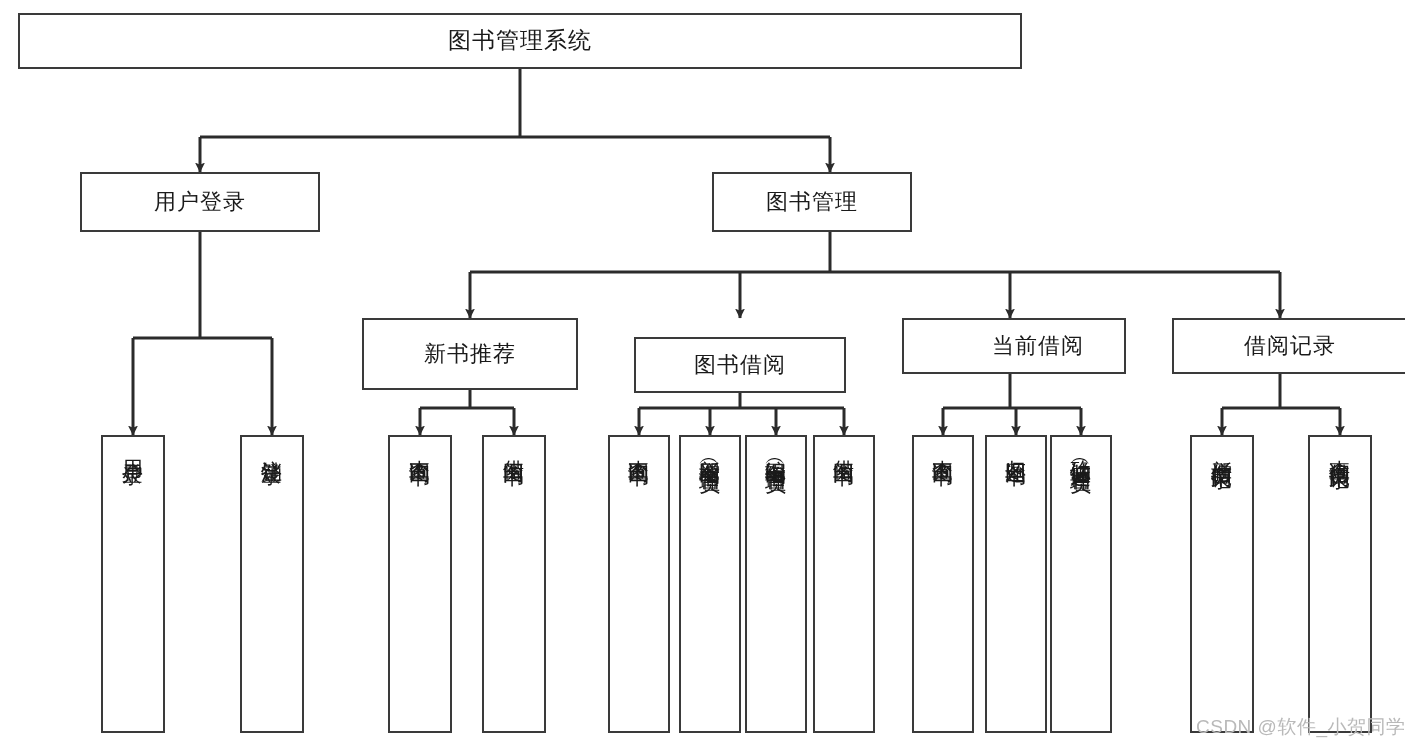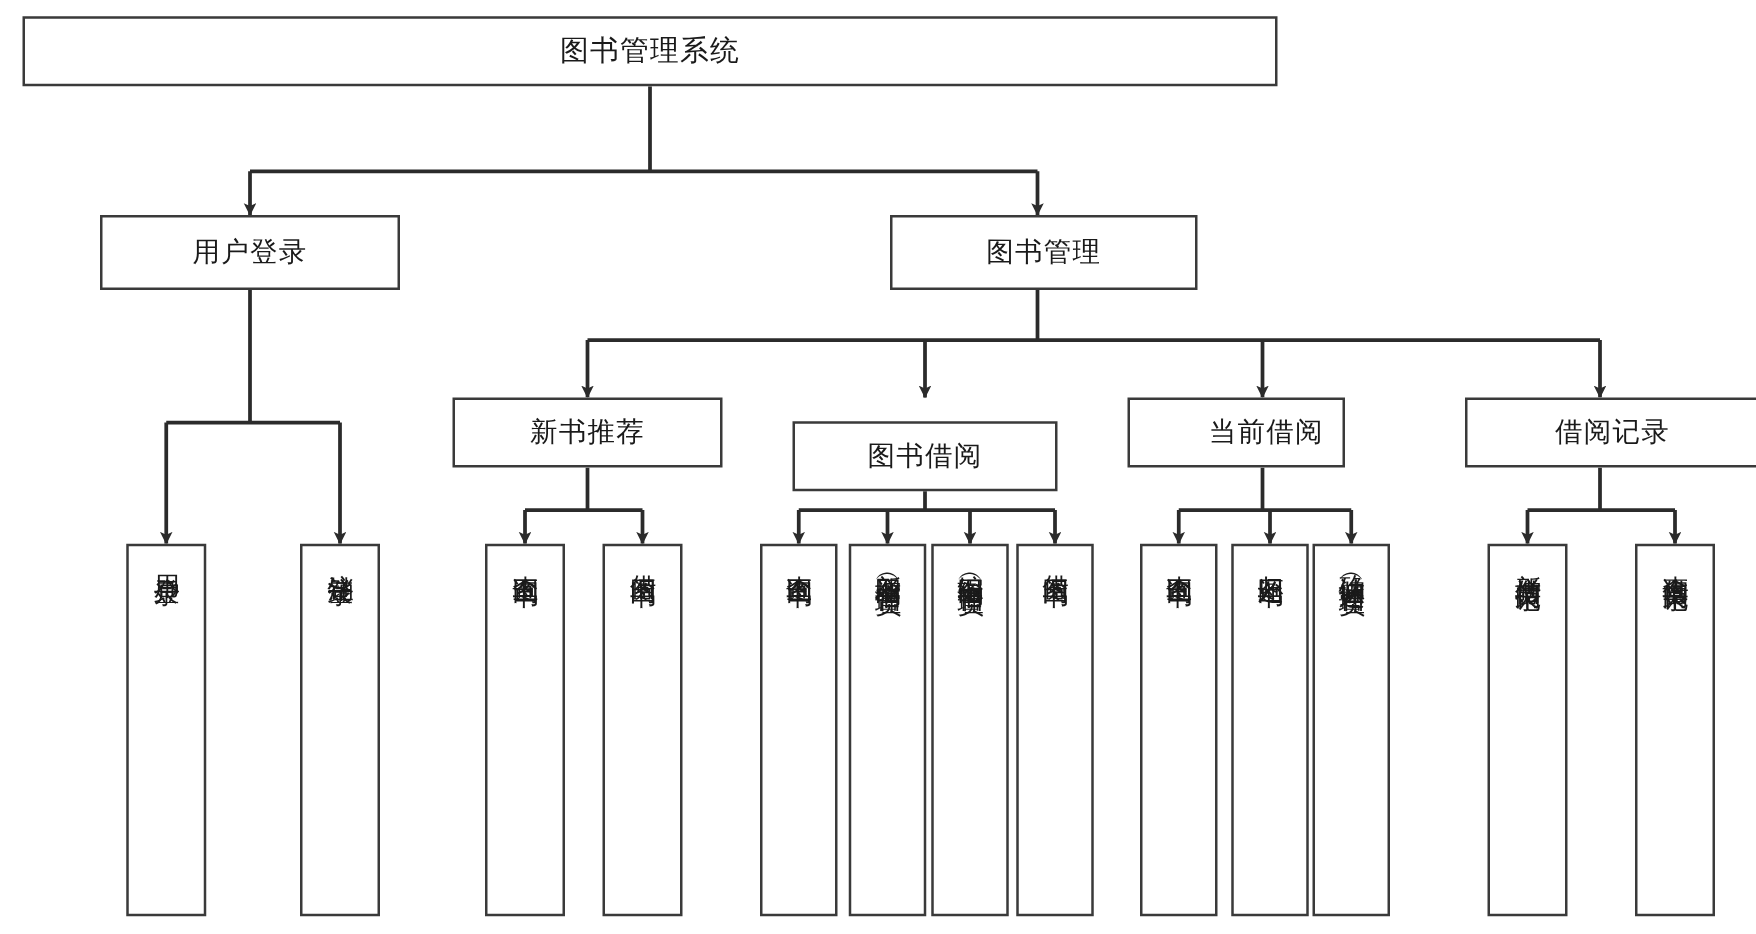--- a/index.html
+++ b/index.html
@@ -128,30 +128,30 @@
       </g>
   </svg>
 
   <div id="node-layer">
       <div class="node horiz root" style="left: 18px; top: 13px; width: 1004px; height: 56px;">
         <span class="node-label">图书管理系统</span>
       </div>
       <div class="node horiz" style="left: 80px; top: 172px; width: 240px; height: 60px;">
         <span class="node-label">用户登录</span>
       </div>
-      <div class="node horiz" style="left: 712px; top: 172px; width: 246px; height: 60px;">
+      <div class="node horiz" style="left: 712px; top: 172px; width: 200px; height: 60px;">
         <span class="node-label">图书管理</span>
       </div>
-      <div class="node horiz" style="left: 362px; top: 318px; width: 216px; height: 56px;">
+      <div class="node horiz" style="left: 362px; top: 318px; width: 216px; height: 72px;">
         <span class="node-label">新书推荐</span>
       </div>
       <div class="node horiz" style="left: 634px; top: 337px; width: 212px; height: 56px;">
         <span class="node-label">图书借阅</span>
       </div>
-      <div class="node horiz" style="left: 902px; top: 318px; width: 174px; height: 56px; padding-left: 48px;">
+      <div class="node horiz" style="left: 902px; top: 318px; width: 224px; height: 56px; padding-left: 48px;">
         <span class="node-label">当前借阅</span>
       </div>
       <div class="node horiz" style="left: 1172px; top: 318px; width: 236px; height: 56px;">
         <span class="node-label">借阅记录</span>
       </div>
       <div class="node vert" style="left: 101px; top: 435px; width: 64px; height: 298px;">
         <span class="node-label">用户登录</span>
       </div>
       <div class="node vert" style="left: 240px; top: 435px; width: 64px; height: 298px;">
         <span class="node-label">注销登录</span>
@@ -184,14 +184,15 @@
         <span class="node-label">确认归还（管理员）</span>
       </div>
       <div class="node vert tall-text" style="left: 1190px; top: 435px; width: 64px; height: 298px;">
         <span class="node-label">新增借阅记录</span>
       </div>
       <div class="node vert tall-text" style="left: 1308px; top: 435px; width: 64px; height: 298px;">
         <span class="node-label">查询借阅记录</span>
       </div>
     </div>
 
+  <div class="watermark" style="left: 1196px; top: 714px;">CSDN @软件_小贺同学</div>
 
 </div>
 
 </body></html>

